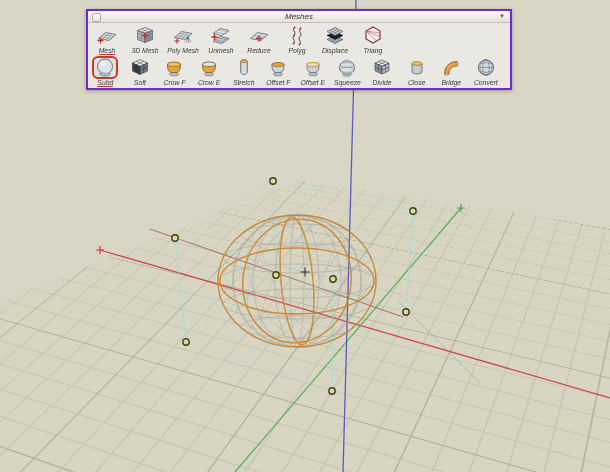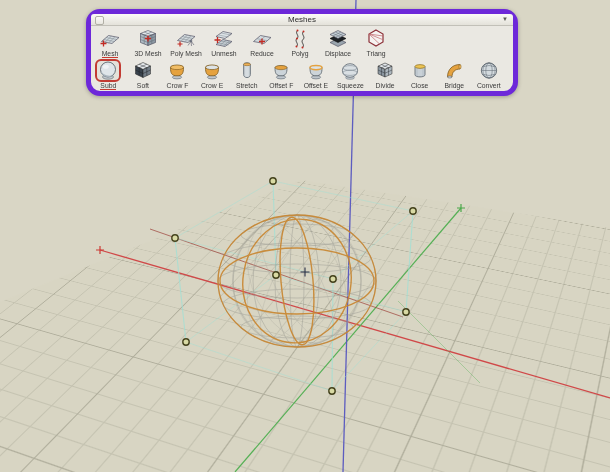--- a/index.html
+++ b/index.html
@@ -23,22 +23,23 @@
       repeating-linear-gradient(0deg,#c5c3b1 0 1px,transparent 1px 24px),
       repeating-linear-gradient(90deg,#c5c3b1 0 1px,transparent 1px 24px);
     transform-origin:50% 50%;
     transform:perspective(800px) rotateX(58deg) rotateZ(22deg);
   }
   
   .scene{position:absolute;left:0;top:0;z-index:5;}
   
   .palette{
     position:absolute;left:86px;top:9px;width:422px;height:77px;z-index:20;
-    background:#eae8e2;border:5px solid #6d28d9;border-radius:14px;
+    background:#eae8e2;border:2px solid #6d28d9;border-radius:0;
     box-shadow:0 1px 4px rgba(0,0,0,.28);
+    font-style:italic;
   }
   .titlebar{
     position:relative;height:11px;border-bottom:1px solid #c2c0b8;
     background:linear-gradient(#fbfaf7,#e4e2da);
     border-radius:3px 3px 0 0;
     text-align:center;font-size:8px;line-height:11px;color:#2e2e2e;
   }
   .closebox{
     position:absolute;left:4px;top:2px;width:7px;height:7px;
     border:1px solid #b1afa5;border-radius:2px;

